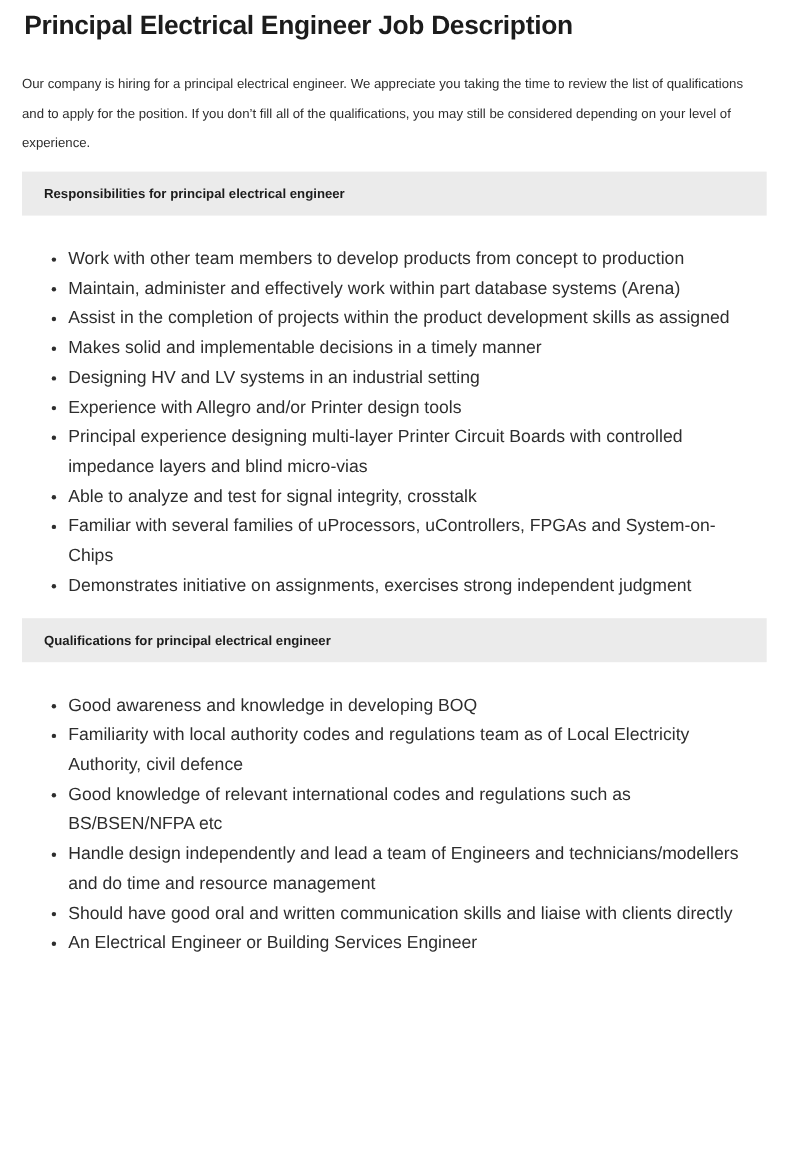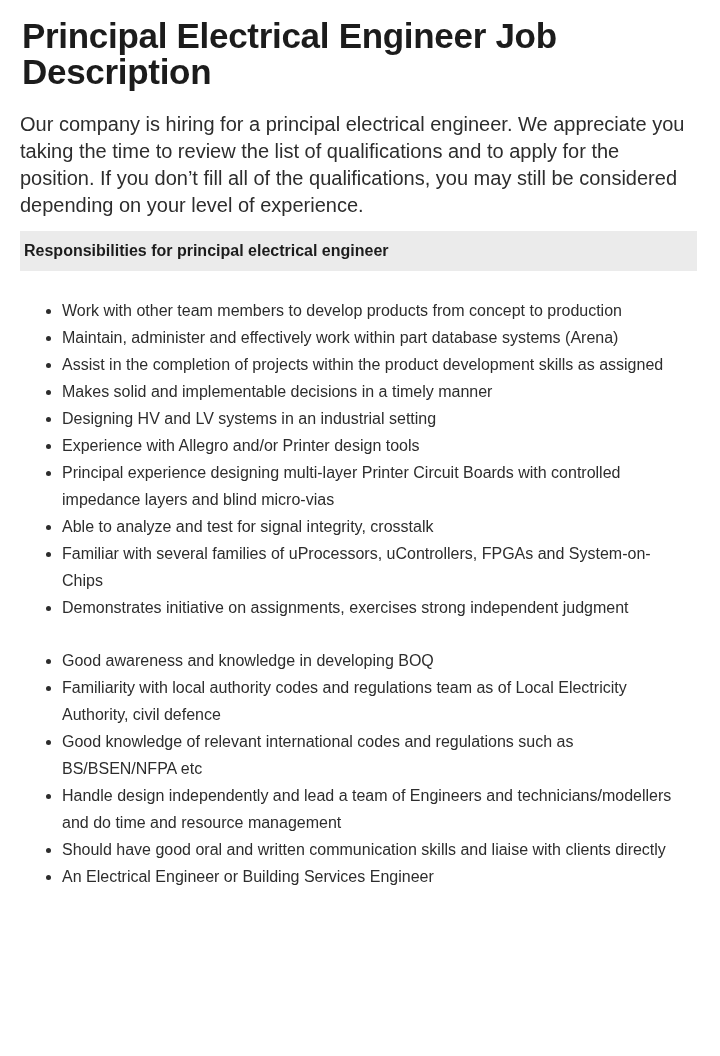--- a/index.html
+++ b/index.html
@@ -10,39 +10,39 @@
     font-family: "Liberation Sans", sans-serif;
     color: var(--body-text, #2d2d2d);
     overflow: hidden;
   }
   .page {
     box-sizing: border-box;
     width: 720px;
     padding: 6px 23px 20px 20px;
   }
   h1.title {
-    margin: 12px 0 21px 2px;
-    font-size: 35px;
+    margin: 0 0 21px 2px;
+    font-size: 24px;
     line-height: 36px;
     font-weight: bold;
     color: var(--title-text, #1c1c1c);
     letter-spacing: -0.3px;
   }
   p.intro {
     margin: 0 0 12px 0;
-    font-size: 20px;
+    font-size: 12px;
     line-height: 27px;
     max-width: 676px;
   }
   .band {
     background: var(--heading-bg, #ebebeb);
-    font-size: 16px;
+    font-size: 12px;
     line-height: 18px;
     font-weight: bold;
-    padding: 11px 4px;
+    padding: 11px 20px;
     color: var(--title-text, #1c1c1c);
   }
   ul.bullets {
     margin: 26px 0 16px 0;
     padding: 0 0 0 42px;
     list-style: disc outside;
     font-size: 16px;
     line-height: 27px;
   }
   ul.bullets li {
@@ -70,20 +70,21 @@
         <li>Designing HV and LV systems in an industrial setting</li>
         <li>Experience with Allegro and/or Printer design tools</li>
         <li>Principal experience designing multi-layer Printer Circuit Boards with controlled impedance layers and blind micro-vias</li>
         <li>Able to analyze and test for signal integrity, crosstalk</li>
         <li>Familiar with several families of uProcessors, uControllers, FPGAs and System-on-Chips</li>
         <li>Demonstrates initiative on assignments, exercises strong independent judgment</li>
       </ul>
   </section>
 
   <section>
+    <div class="band">Qualifications for principal electrical engineer</div>
     <ul class="bullets">
         <li>Good awareness and knowledge in developing BOQ</li>
         <li>Familiarity with local authority codes and regulations team as of Local Electricity Authority, civil defence</li>
         <li>Good knowledge of relevant international codes and regulations such as BS/BSEN/NFPA etc</li>
         <li>Handle design independently and lead a team of Engineers and technicians/modellers and do time and resource management</li>
         <li>Should have good oral and written communication skills and liaise with clients directly</li>
         <li>An Electrical Engineer or Building Services Engineer</li>
       </ul>
   </section>
 

